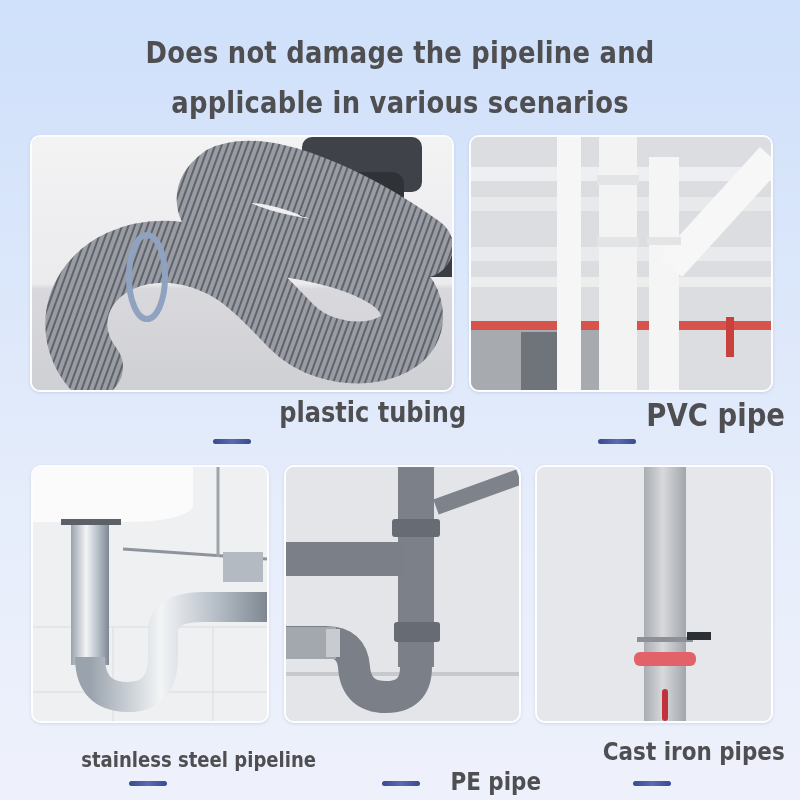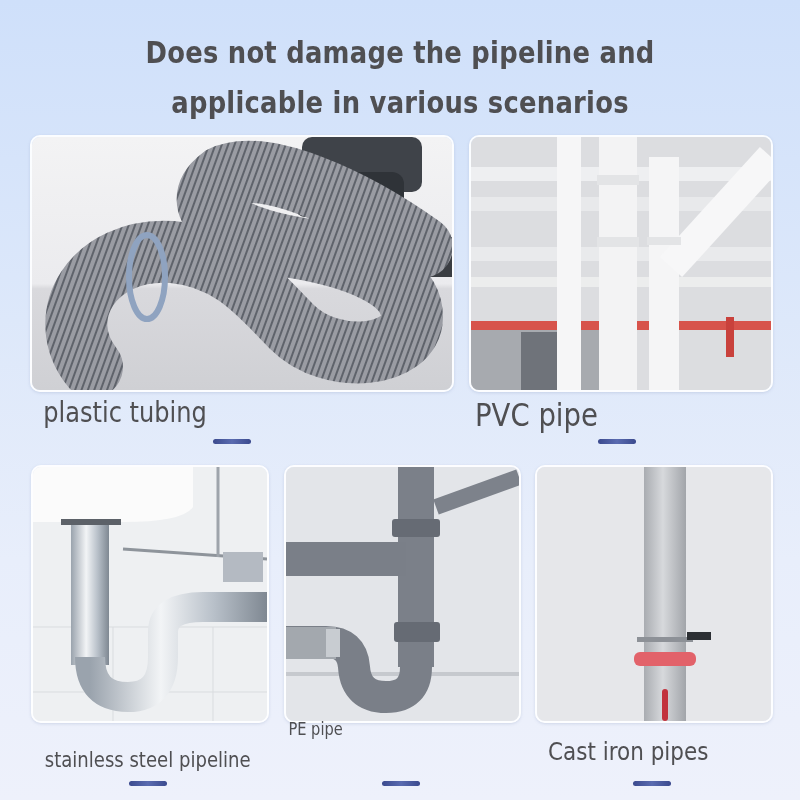--- a/index.html
+++ b/index.html
@@ -5,22 +5,22 @@
   html,body{margin:0;padding:0;}
   body{width:800px;height:800px;overflow:hidden;position:relative;
     background:linear-gradient(180deg,#cfe0fa 0%,#dde8fa 40%,#e8eefb 70%,#eef1fb 100%);
     font-family:"Liberation Sans","DejaVu Sans",sans-serif;}
   .headline{position:absolute;left:0;top:28px;width:800px;text-align:center;
     color:#4f4f52;font-weight:bold;font-size:30px;line-height:50px;letter-spacing:0.3px;
     font-family:"DejaVu Sans","Liberation Sans",sans-serif;transform:scaleX(0.86);transform-origin:center;}
   .card{position:absolute;border-radius:10px;overflow:hidden;
     border:2px solid rgba(255,255,255,0.9);box-shadow:0 1px 3px rgba(120,140,180,0.25);}
   .card svg{display:block;width:100%;height:100%;}
-  .label{position:absolute;text-align:left;color:#4f4f52;font-weight:normal;
-    font-family:"DejaVu Sans","Liberation Sans",sans-serif;white-space:nowrap;}
+  .label{position:absolute;text-align:right;color:#4f4f52;font-weight:bold;
+    font-family:"DejaVu Sans","Liberation Sans",sans-serif;white-space:nowrap;margin-left:31px;}
   .label span{display:inline-block;transform:scaleX(0.86);}
   .bar{position:absolute;height:5px;width:38px;border-radius:3px;
     background:linear-gradient(90deg,#3b4a8e,#5a6bb0,#3b4a8e);}
 </style>
 </head>
 <body>
 
 <div class="headline">
   <div>Does not damage the pipeline and</div>
   <div>applicable in various scenarios</div>
@@ -110,21 +110,21 @@
     <rect x="112" y="0" width="36" height="200" fill="#7b8089"></rect>
     <rect x="0" y="75" width="120" height="34" fill="#7a7f88"></rect>
     <line x1="150" y1="40" x2="233" y2="10" stroke="#7d828b" stroke-width="16"></line>
     <rect x="106" y="52" width="48" height="18" rx="3" fill="#666b74"></rect>
     <rect x="108" y="155" width="46" height="20" rx="3" fill="#666b74"></rect>
     <path d="M130,175 V200 Q130,230 100,230 Q70,230 68,200 Q66,175 40,175 H0" fill="none" stroke="#7a7f88" stroke-width="32"></path>
     <rect x="0" y="160" width="50" height="32" fill="#a3a8ae"></rect>
     <rect x="40" y="162" width="14" height="28" fill="#c8ccd1"></rect>
   </svg>
 </div>
-<div class="label" style="left:284px;top:719px;width:233px;font-size:17px;"><span>PE pipe</span></div>
+<div class="label" style="left:284px;top:767px;width:233px;font-size:25px;"><span>PE pipe</span></div>
 <div class="bar" style="left:382px;top:781px;"></div>
 
 <div class="card" style="left:535px;top:465px;width:234px;height:254px;">
   <svg viewBox="0 0 234 254" preserveAspectRatio="none">
     <defs>
       <linearGradient id="iron" x1="0" y1="0" x2="1" y2="0">
         <stop offset="0" stop-color="#a9acb1"></stop>
           <stop offset="0.45" stop-color="#d7d9dc"></stop>
         <stop offset="1" stop-color="#a2a5aa"></stop>
       </linearGradient>

